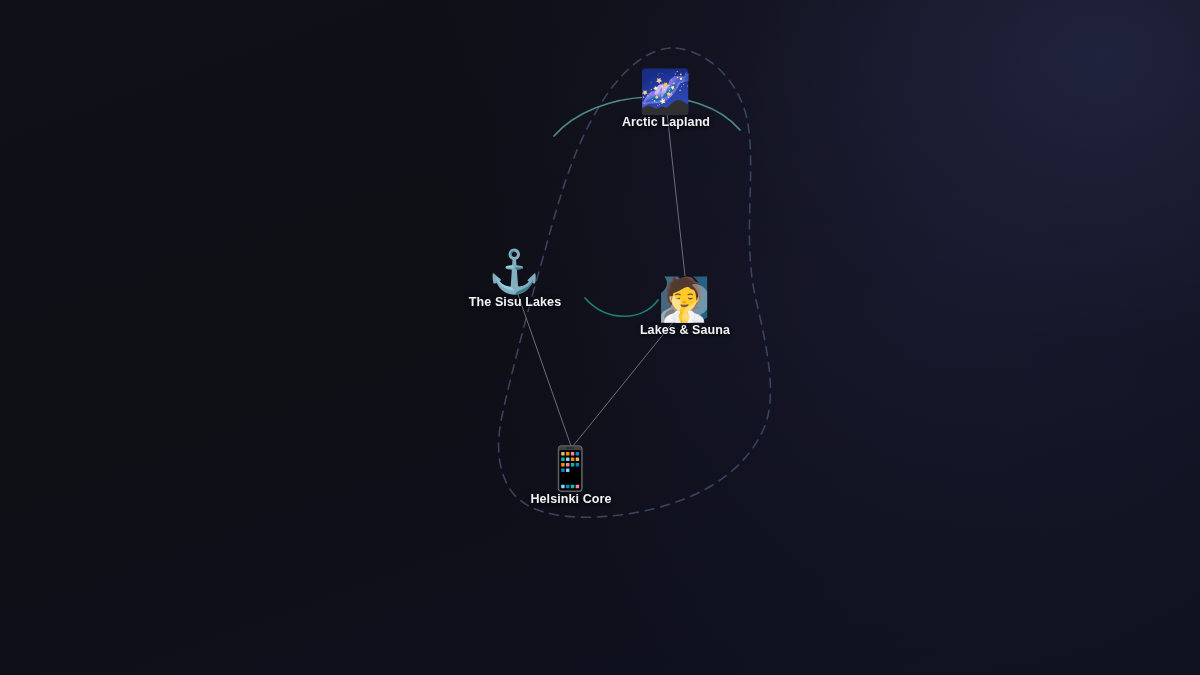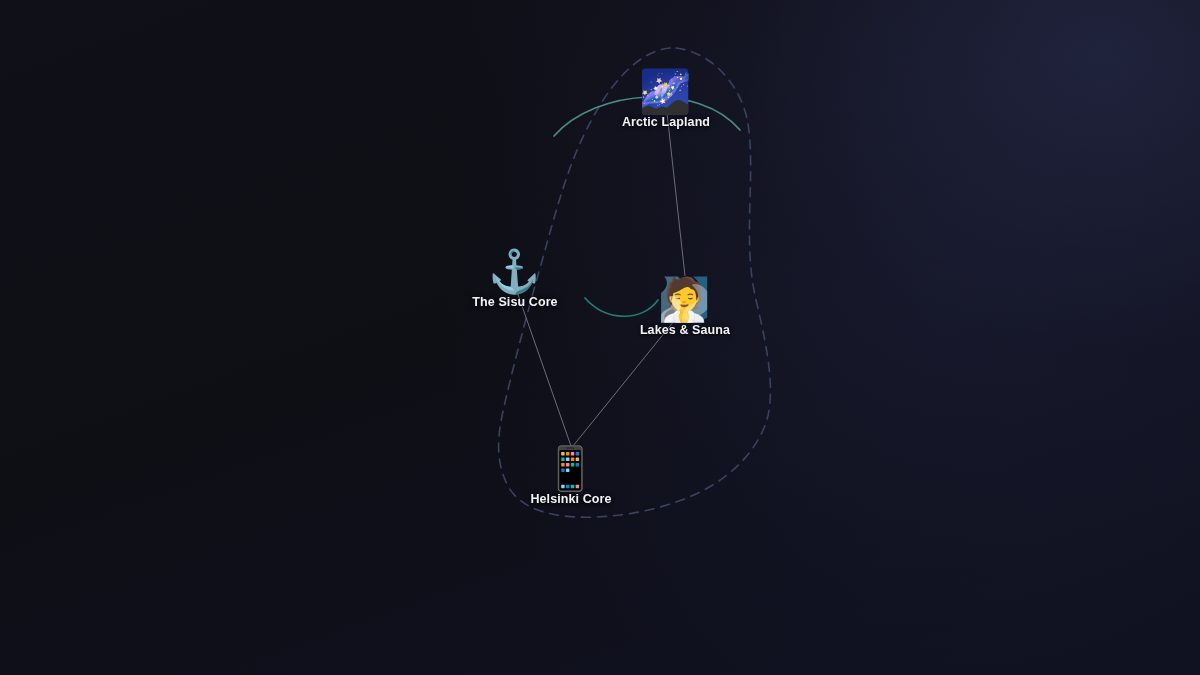--- a/index.html
+++ b/index.html
@@ -93,21 +93,21 @@
     <div class="node-label">Arctic Lapland</div>
   </div>
 
   <div class="node" style="left:685px; top:307px;">
     <div class="node-emoji">🧖</div>
     <div class="node-label">Lakes &amp; Sauna</div>
   </div>
 
   <div class="node" style="left:515px; top:279px;">
     <div class="node-emoji">⚓</div>
-    <div class="node-label">The Sisu Core</div>
+    <div class="node-label">The Sisu Lakes</div>
   </div>
 
   <div class="node" style="left:571px; top:476px;">
     <div class="node-emoji">📱</div>
     <div class="node-label">Helsinki Core</div>
   </div>
 
   <div id="footer">
 
     

